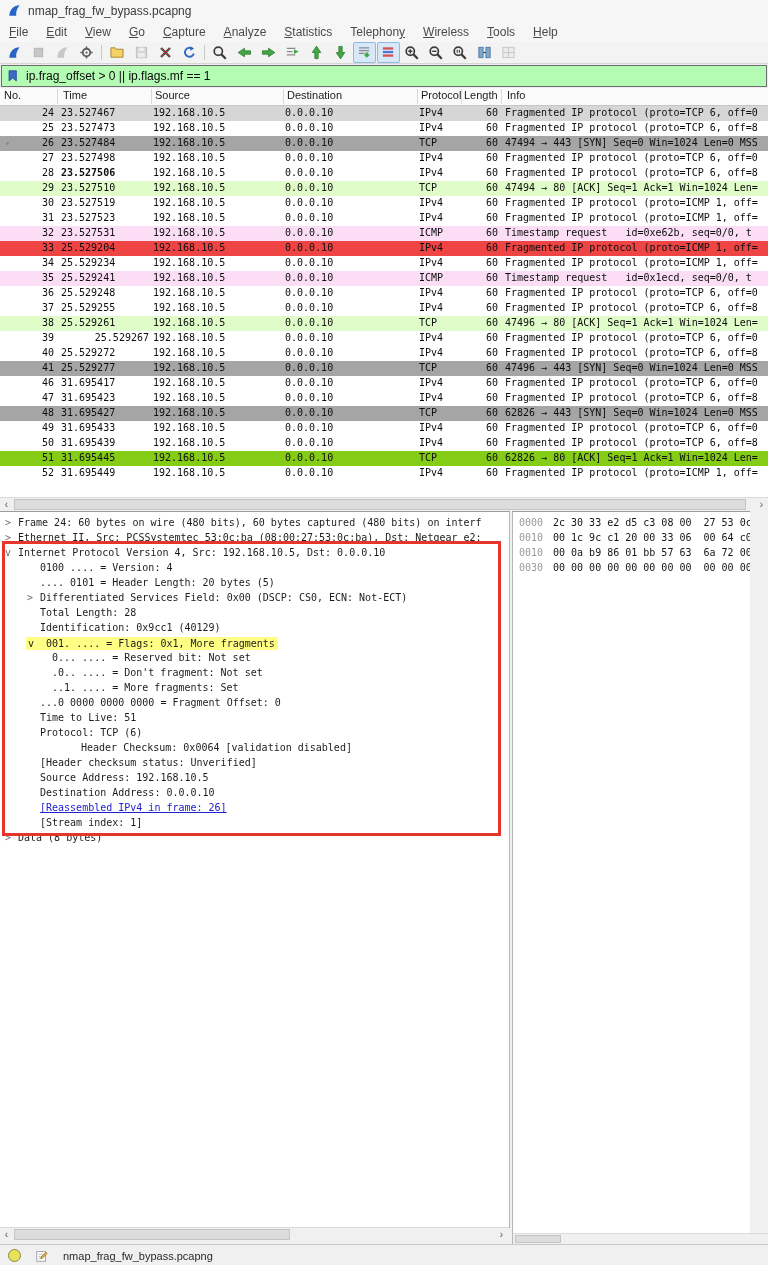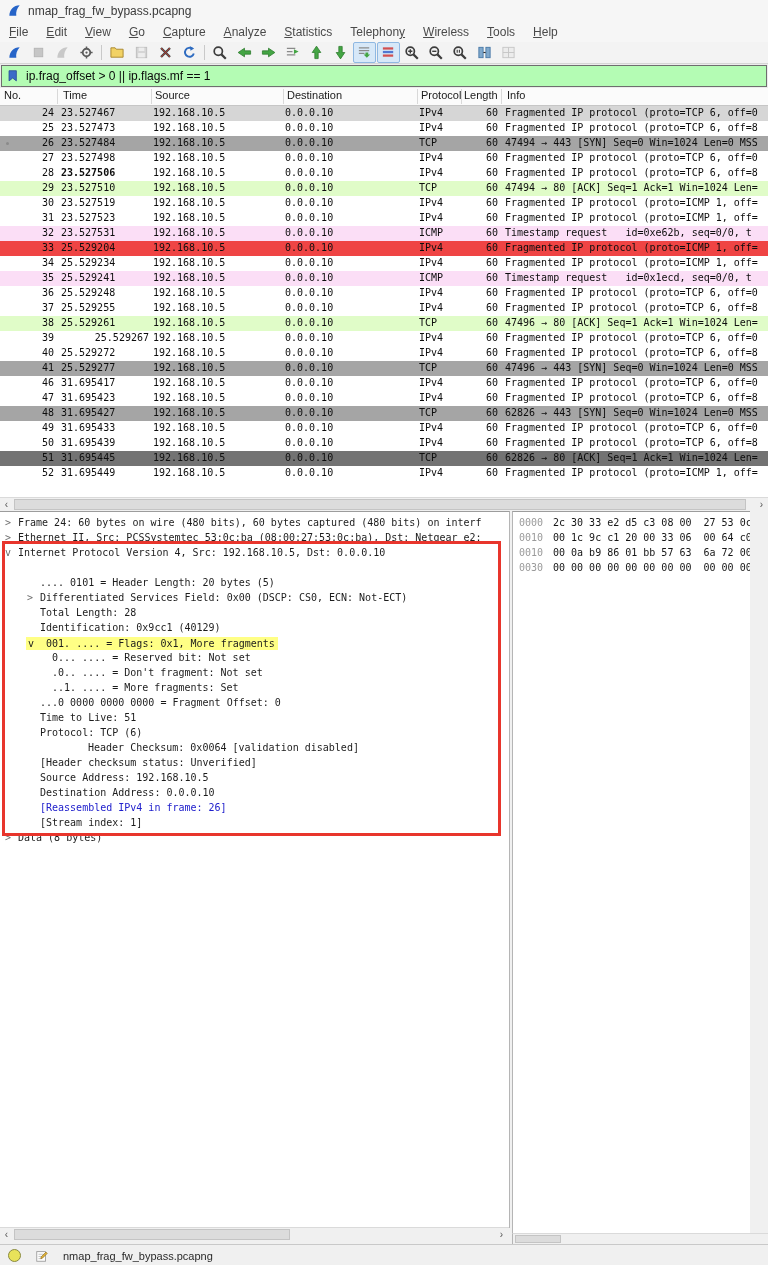--- a/index.html
+++ b/index.html
@@ -493,21 +493,21 @@
         </div>
         <div class="prow mono" style="top: 348px; background: rgb(255, 255, 255);">
           <div class="pcell" style="left: 4px; width: 50px; text-align: right;">50</div>
           <div class="pcell" style="left: 61px; width: 88px; text-align: left;">31.695439</div>
           <div class="pcell" style="left: 153px; width: 128px; text-align: left;">192.168.10.5</div>
           <div class="pcell" style="left: 285px; width: 130px; text-align: left;">0.0.0.10</div>
           <div class="pcell" style="left: 419px; width: 44px; text-align: left;">IPv4</div>
           <div class="pcell" style="left: 462px; width: 36px; text-align: right;">60</div>
           <div class="pcell" style="left: 505px; width: 262px; text-align: left;">Fragmented IP protocol (proto=TCP 6, off=8</div>
         </div>
-        <div class="prow mono" style="top: 363px; background: #737373;">
+        <div class="prow mono" style="top: 363px; background: #84cc16;">
           <div class="pcell" style="left: 4px; width: 50px; text-align: right;">51</div>
           <div class="pcell" style="left: 61px; width: 88px; text-align: left;">31.695445</div>
           <div class="pcell" style="left: 153px; width: 128px; text-align: left;">192.168.10.5</div>
           <div class="pcell" style="left: 285px; width: 130px; text-align: left;">0.0.0.10</div>
           <div class="pcell" style="left: 419px; width: 44px; text-align: left;">TCP</div>
           <div class="pcell" style="left: 462px; width: 36px; text-align: right;">60</div>
           <div class="pcell" style="left: 505px; width: 262px; text-align: left;">62826 → 80 [ACK] Seq=1 Ack=1 Win=1024 Len=</div>
         </div>
         <div class="prow mono" style="top: 378px; background: rgb(255, 255, 255);">
           <div class="pcell" style="left: 4px; width: 50px; text-align: right;">52</div>
@@ -524,36 +524,37 @@
   <div class="hscroll" id="plist-hscroll" style="left:0;top:497px;width:768px;height:14px;">
       <div class="sarrow" style="left: 0px;">‹</div>
       <div class="sthumb" style="left: 14px; width: 732px;"></div>
       <div class="sarrow" style="left: 755px;">›</div>
     </div>
 
   <div id="details">
       <div class="dline mono" style="top: 5px;"><span class="arrow" style="left: 5px;">&gt;</span><span class="txt" style="left: 18px;">Frame 24: 60 bytes on wire (480 bits), 60 bytes captured (480 bits) on interf</span></div>
       <div class="dline mono" style="top: 20px;"><span class="arrow" style="left: 5px;">&gt;</span><span class="txt" style="left: 18px;">Ethernet II, Src: PCSSystemtec_53:0c:ba (08:00:27:53:0c:ba), Dst: Netgear_e2:</span></div>
       <div class="dline mono" style="top: 35px;"><span class="arrow" style="left: 5px;">v</span><span class="txt" style="left: 18px;">Internet Protocol Version 4, Src: 192.168.10.5, Dst: 0.0.0.10</span></div>
+      <div class="dline mono" style="top: 50px;"><span class="txt" style="left: 40px;">0100 .... = Version: 4</span></div>
       <div class="dline mono" style="top: 65px;"><span class="txt" style="left: 40px;">.... 0101 = Header Length: 20 bytes (5)</span></div>
       <div class="dline mono" style="top: 80px;"><span class="arrow" style="left: 27px;">&gt;</span><span class="txt" style="left: 40px;">Differentiated Services Field: 0x00 (DSCP: CS0, ECN: Not-ECT)</span></div>
       <div class="dline mono" style="top: 95px;"><span class="txt" style="left: 40px;">Total Length: 28</span></div>
       <div class="dline mono" style="top: 110px;"><span class="txt" style="left: 40px;">Identification: 0x9cc1 (40129)</span></div>
       <div class="dline mono" style="top: 125px;"><span class="arrow" style="left: 27px;">v</span><span class="txt hl-yellow" style="left: 26px; background: rgb(255, 255, 133);">v  001. .... = Flags: 0x1, More fragments</span></div>
       <div class="dline mono" style="top: 140px;"><span class="txt" style="left: 52px;">0... .... = Reserved bit: Not set</span></div>
       <div class="dline mono" style="top: 155px;"><span class="txt" style="left: 52px;">.0.. .... = Don't fragment: Not set</span></div>
       <div class="dline mono" style="top: 170px;"><span class="txt" style="left: 52px;">..1. .... = More fragments: Set</span></div>
       <div class="dline mono" style="top: 185px;"><span class="txt" style="left: 40px;">...0 0000 0000 0000 = Fragment Offset: 0</span></div>
       <div class="dline mono" style="top: 200px;"><span class="txt" style="left: 40px;">Time to Live: 51</span></div>
       <div class="dline mono" style="top: 215px;"><span class="txt" style="left: 40px;">Protocol: TCP (6)</span></div>
-      <div class="dline mono" style="top: 230px;"><span class="txt" style="left: 40px; padding-left: 48px;">Header Checksum: 0x0064 [validation disabled]</span></div>
+      <div class="dline mono" style="top: 230px;"><span class="txt" style="left: 33px; padding-left: 48px;">Header Checksum: 0x0064 [validation disabled]</span></div>
       <div class="dline mono" style="top: 245px;"><span class="txt" style="left: 40px;">[Header checksum status: Unverified]</span></div>
       <div class="dline mono" style="top: 260px;"><span class="txt" style="left: 40px;">Source Address: 192.168.10.5</span></div>
       <div class="dline mono" style="top: 275px;"><span class="txt" style="left: 40px;">Destination Address: 0.0.0.10</span></div>
-      <div class="dline mono" style="top: 290px;"><span class="txt" style="left: 40px; color: rgb(32, 32, 204); ">[Reassembled IPv4 in frame: 26]</span></div>
+      <div class="dline mono" style="top: 290px;"><span class="txt" style="left: 40px; color: rgb(32, 32, 204); text-decoration: underline;">[Reassembled IPv4 in frame: 26]</span></div>
       <div class="dline mono" style="top: 305px;"><span class="txt" style="left: 40px;">[Stream index: 1]</span></div>
       <div class="dline mono" style="top: 320px;"><span class="arrow" style="left: 5px;">&gt;</span><span class="txt" style="left: 18px;">Data (8 bytes)</span></div>
     </div>
 
   <div id="hexpane" class="mono">
       <div class="hexrow" style="top: 5px; left: 0px; width: 256px;"><span class="hexoff">0000</span><span class="hexbytes">2c 30 33 e2 d5 c3 08 00  27 53 0c</span></div>
       <div class="hexrow" style="top: 20px; left: 0px; width: 256px;"><span class="hexoff">0010</span><span class="hexbytes">00 1c 9c c1 20 00 33 06  00 64 c0</span></div>
       <div class="hexrow" style="top: 35px; left: 0px; width: 256px;"><span class="hexoff">0010</span><span class="hexbytes">00 0a b9 86 01 bb 57 63  6a 72 00</span></div>
       <div class="hexrow" style="top: 50px; left: 0px; width: 256px;"><span class="hexoff">0030</span><span class="hexbytes">00 00 00 00 00 00 00 00  00 00 00</span></div>
     </div>

